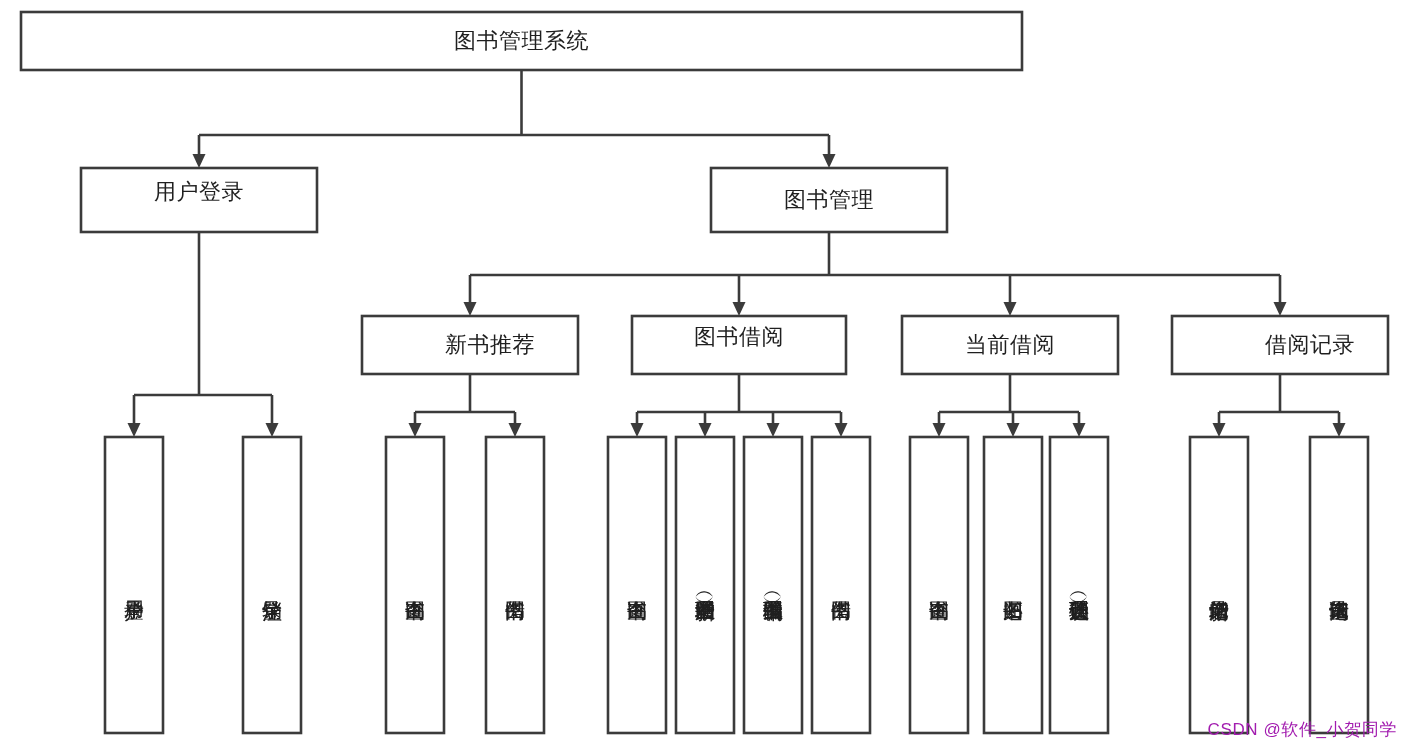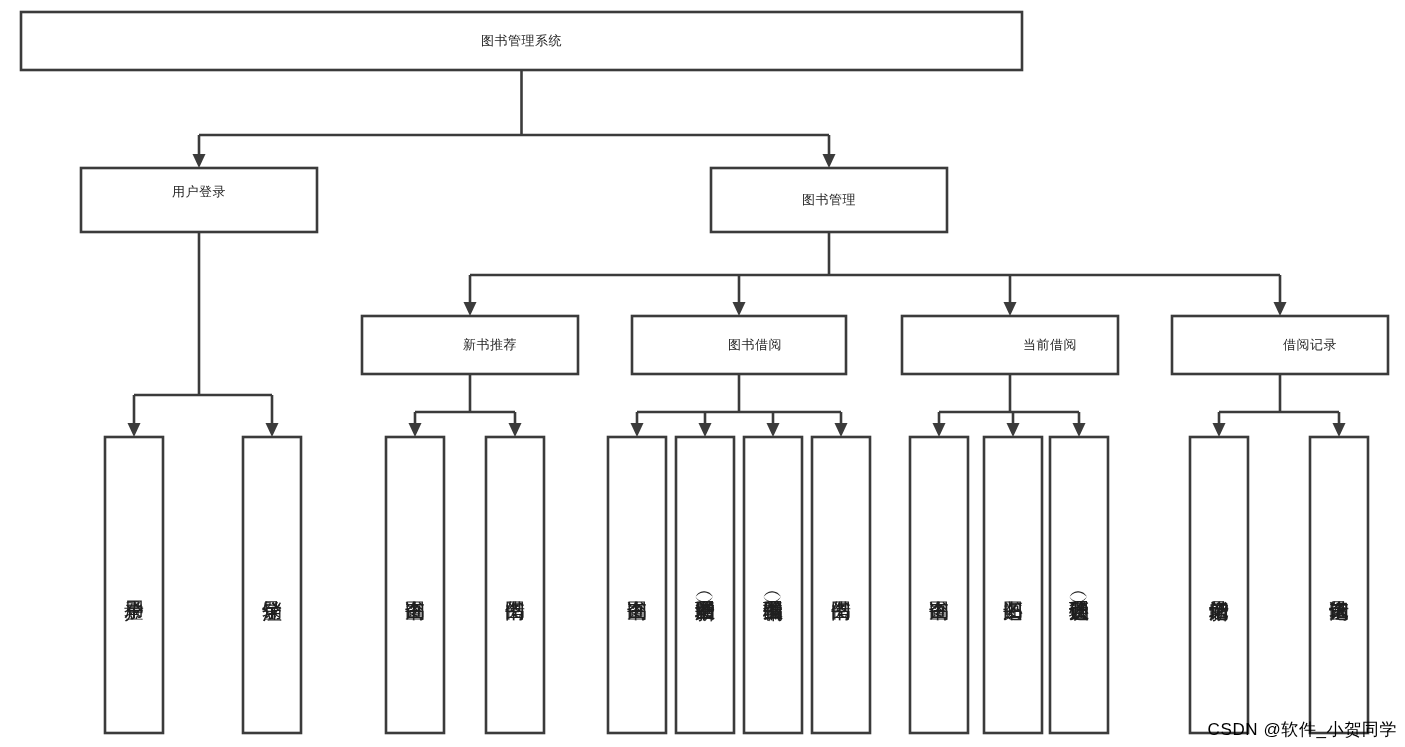--- a/index.html
+++ b/index.html
@@ -42,21 +42,21 @@
   .arrow-head {
     fill: #3b3b3b;
     stroke: none;
   }
   .node-label-h {
     position: absolute;
     display: flex;
     align-items: center;
     justify-content: center;
     color: #1f1f1f;
-    font-size: 13px;
+    font-size: 22px;
     line-height: 1.1;
     letter-spacing: 0.5px;
     white-space: nowrap;
     pointer-events: none;
   }
   .node-label-v {
     position: absolute;
     display: flex;
     align-items: center;
     justify-content: center;
@@ -66,21 +66,21 @@
     writing-mode: vertical-rl;
     text-orientation: upright;
     white-space: nowrap;
     pointer-events: none;
   }
   .watermark {
     position: absolute;
     right: 8px;
     bottom: 6px;
     font-size: 17px;
-    color: #000000;
+    color: #a21caf;
     letter-spacing: 0.6px;
     white-space: nowrap;
     pointer-events: none;
   }
 </style>
 </head>
 <body>
 
 <div id="diagram-root">
 
@@ -161,22 +161,22 @@
         <rect x="1190" y="437" width="58" height="296" class="node-box"></rect>
         <rect x="1310" y="437" width="58" height="296" class="node-box"></rect>
       </g>
   </svg>
 
   <div id="label-layer">
       <div class="node-label-h" style="left: 21px; top: 12px; width: 1001px; height: 58px;">图书管理系统</div>
       <div class="node-label-h" style="left: 81px; top: 168px; width: 236px; height: 48px;">用户登录</div>
       <div class="node-label-h" style="left: 711px; top: 168px; width: 236px; height: 64px; border-radius: 30px;">图书管理</div>
       <div class="node-label-h" style="left: 362px; top: 316px; width: 256px; height: 58px;">新书推荐</div>
-      <div class="node-label-h" style="left: 632px; top: 316px; width: 214px; height: 58px; padding-left: 16px;">图书借阅</div>
-      <div class="node-label-h" style="left: 902px; top: 316px; width: 216px; height: 58px; padding-left: 40px;">当前借阅</div>
+      <div class="node-label-h" style="left: 632px; top: 308px; width: 214px; height: 58px;">图书借阅</div>
+      <div class="node-label-h" style="left: 902px; top: 316px; width: 216px; height: 58px;">当前借阅</div>
       <div class="node-label-h" style="left: 1172px; top: 316px; width: 216px; height: 58px; padding-left: 30px;">借阅记录</div>
       <div class="node-label-v" style="left: 105px; top: 437px; width: 58px; height: 296px;">用户登录</div>
       <div class="node-label-v" style="left: 243px; top: 437px; width: 58px; height: 296px;">注销登录</div>
       <div class="node-label-v" style="left: 386px; top: 437px; width: 58px; height: 296px;">查询图书</div>
       <div class="node-label-v" style="left: 486px; top: 437px; width: 58px; height: 296px;">借阅图书</div>
       <div class="node-label-v" style="left: 608px; top: 437px; width: 58px; height: 296px;">查询图书</div>
       <div class="node-label-v" style="left: 676px; top: 437px; width: 58px; height: 296px;">新增图书（管理员）</div>
       <div class="node-label-v" style="left: 744px; top: 437px; width: 58px; height: 296px;">编辑图书（管理员）</div>
       <div class="node-label-v" style="left: 812px; top: 437px; width: 58px; height: 296px;">借阅图书</div>
       <div class="node-label-v" style="left: 910px; top: 437px; width: 58px; height: 296px;">查询图书</div>

